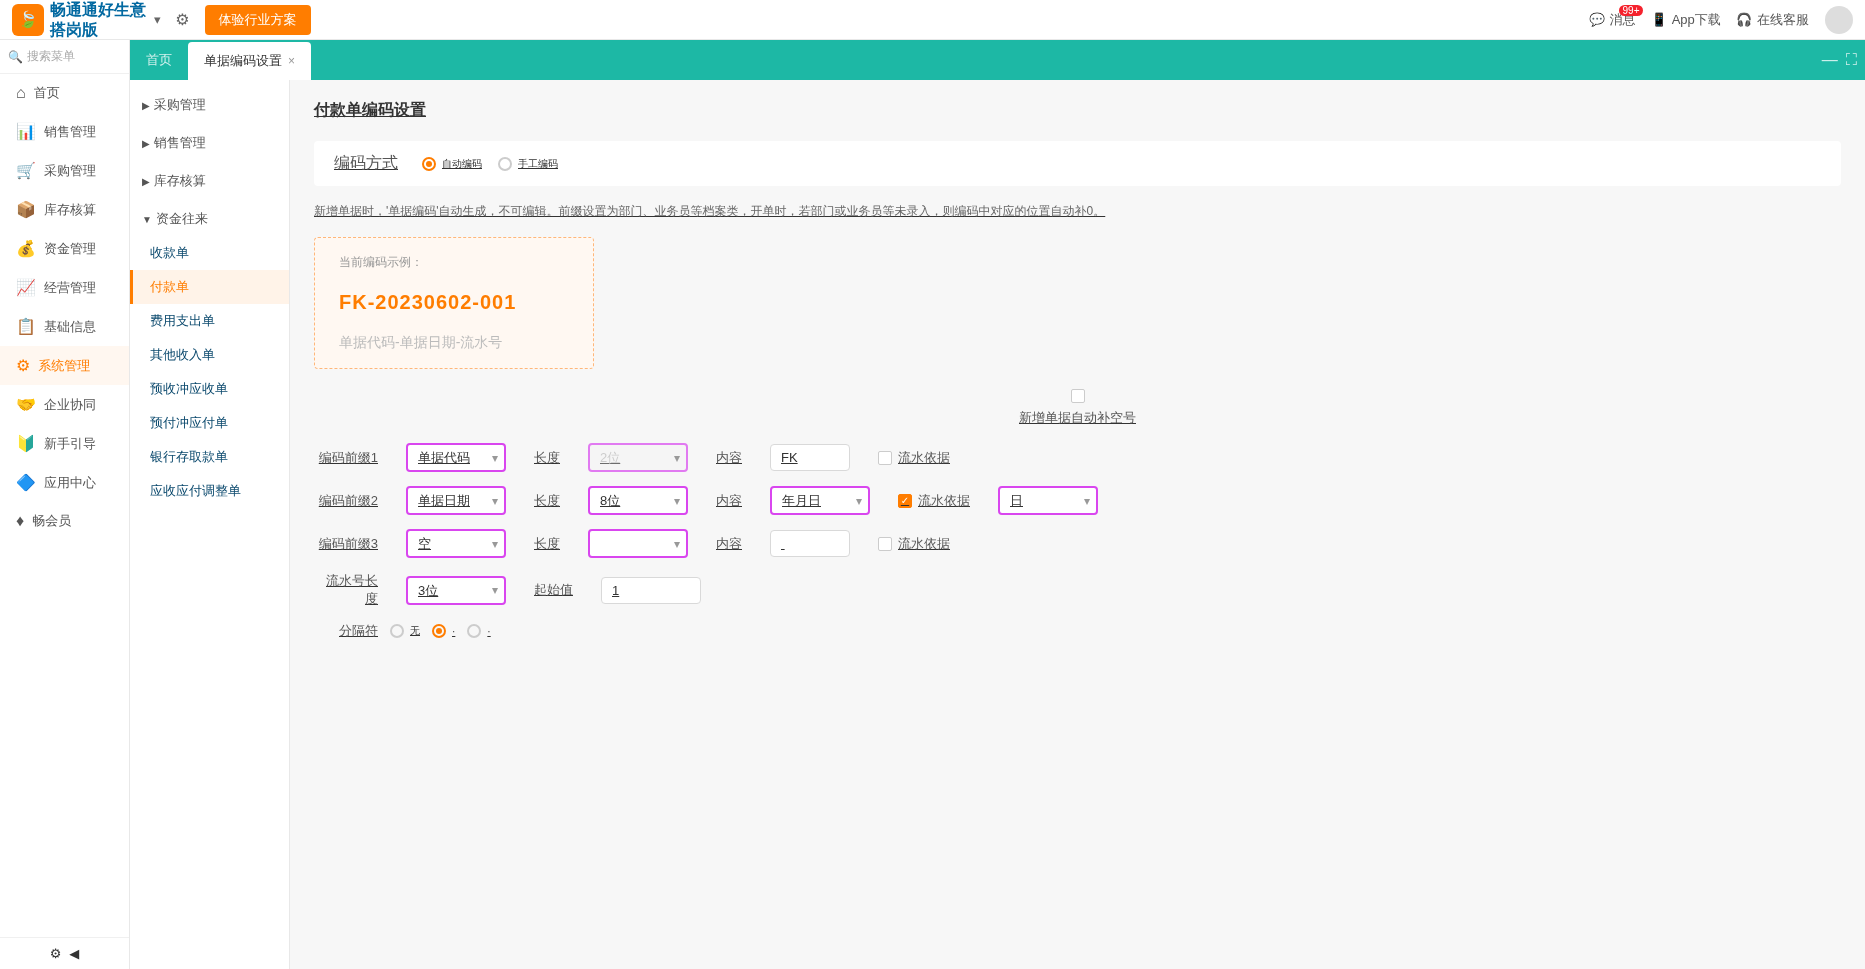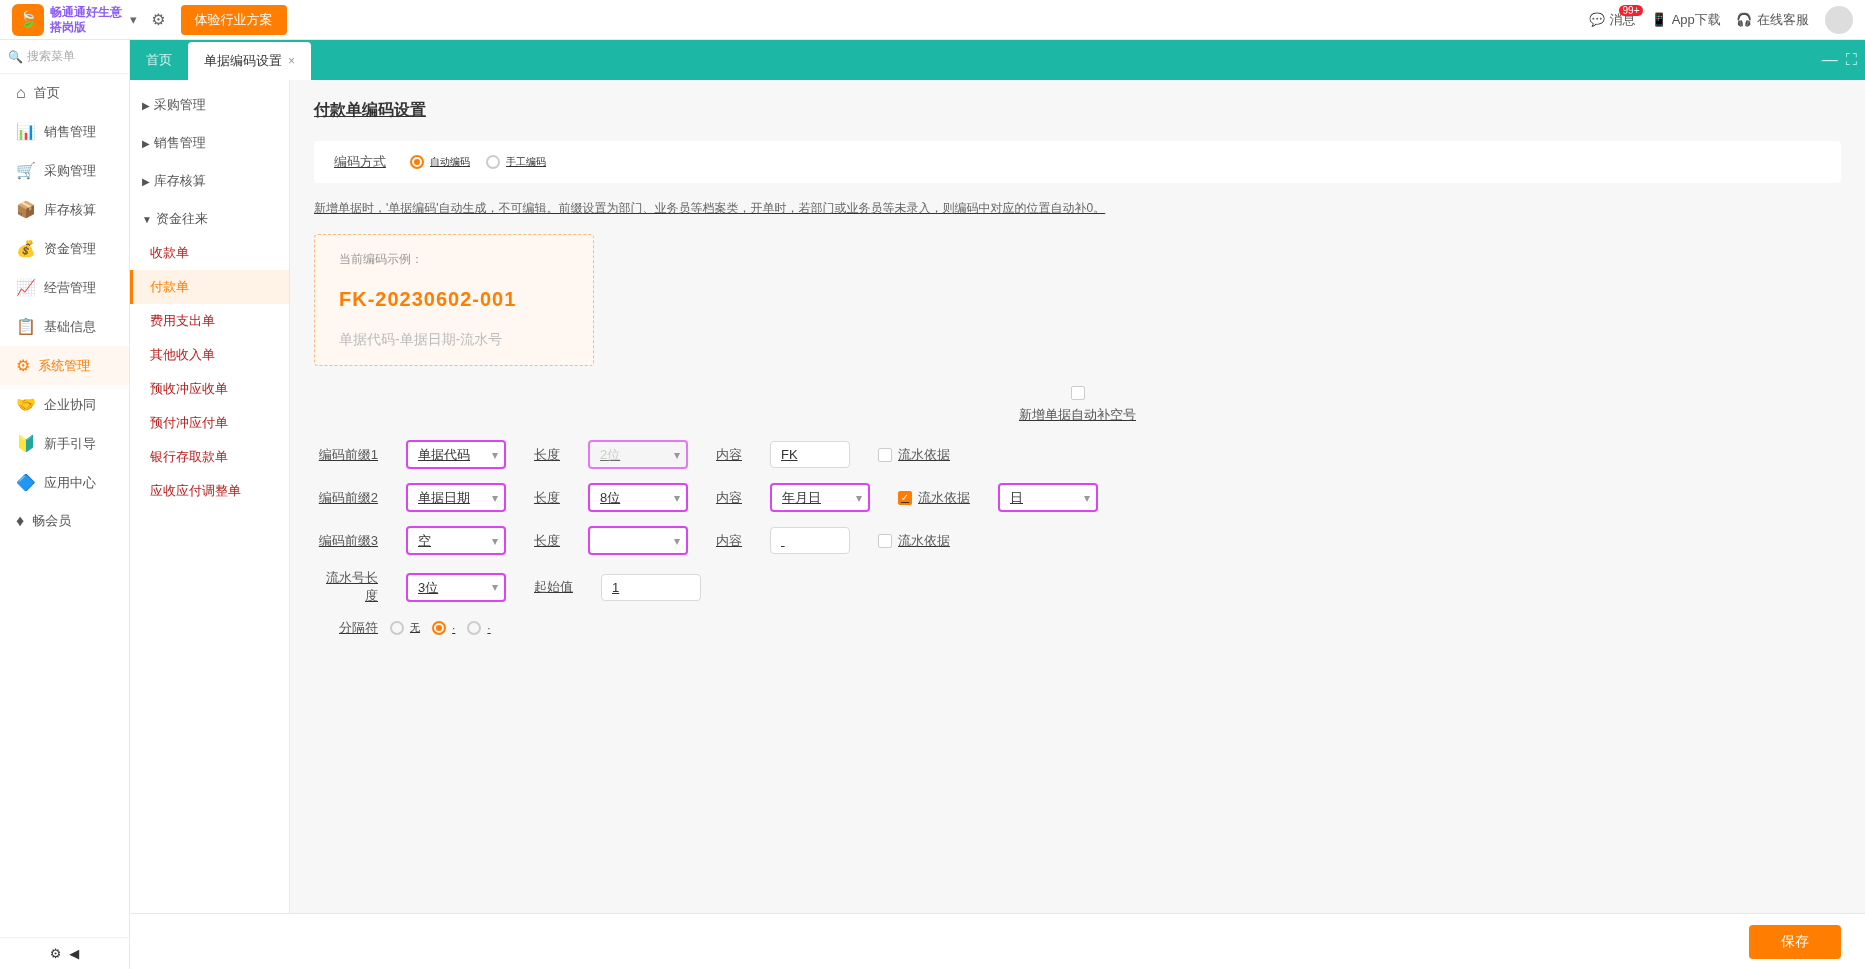--- a/index.html
+++ b/index.html
@@ -2,21 +2,21 @@
 <html><head>
   <meta charset="utf-8">
   <style>
     * { box-sizing: border-box; margin: 0; padding: 0; }
     body { font-family: 'Microsoft YaHei', 'PingFang SC', sans-serif; font-size: 13px; color: #333; background: #f5f5f5; display: flex; flex-direction: column; height: 100vh; overflow: hidden; }
 
     
     .top-bar { height: 40px; background: #fff; border-bottom: 1px solid #e8e8e8; display: flex; align-items: center; padding: 0 12px; gap: 8px; flex-shrink: 0; }
     .top-bar-logo { display: flex; align-items: center; gap: 6px; }
     .logo-icon { width: 32px; height: 32px; background: #ff7d00; border-radius: 6px; display: flex; align-items: center; justify-content: center; color: white; font-size: 16px; }
-    .logo-text { font-size: 12px; color: #8b5cf6; line-height: 1.2; font-weight: bold; }
+    .logo-text { font-size: 16px; color: #0369a1; line-height: 1.2; font-weight: bold; }
     .top-bar-spacer { flex: 1; }
     .top-bar-dropdown { display: flex; align-items: center; gap: 4px; cursor: pointer; color: #666; }
     .settings-btn { width: 28px; height: 28px; border-radius: 50%; display: flex; align-items: center; justify-content: center; color: #666; cursor: pointer; font-size: 16px; }
     .experience-btn { background: #ff7d00; color: white; border: none; padding: 6px 14px; border-radius: 4px; cursor: pointer; font-size: 13px; }
     .top-bar-actions { display: flex; align-items: center; gap: 16px; margin-left: auto; }
     .action-item { display: flex; align-items: center; gap: 4px; color: #555; font-size: 13px; cursor: pointer; position: relative; }
     .badge { background: #f5222d; color: white; border-radius: 10px; font-size: 10px; padding: 0 4px; position: absolute; top: -6px; right: -8px; min-width: 16px; text-align: center; }
     .user-avatar { width: 28px; height: 28px; border-radius: 50%; background: #ddd; }
 
     
@@ -42,31 +42,31 @@
     .tab-bar-controls { display: flex; align-items: center; gap: 8px; padding-right: 8px; }
     .tab-bar-btn { color: rgba(255,255,255,0.8); cursor: pointer; font-size: 16px; }
 
     
     .content-body { display: flex; flex: 1; overflow: hidden; }
 
     
     .sub-nav { width: 160px; background: #fff; border-right: 1px solid #e8e8e8; overflow-y: auto; flex-shrink: 0; padding: 8px 0; }
     .sub-nav-group { margin-bottom: 4px; }
     .sub-nav-header { padding: 8px 12px; font-size: 13px; color: #555; cursor: pointer; display: flex; align-items: center; gap: 4px; }
-    .sub-nav-item { padding: 8px 12px 8px 20px; font-size: 13px; color: #b91c1c; cursor: pointer; }
+    .sub-nav-item { padding: 8px 12px 8px 20px; font-size: 13px; color: #0c4a6e; cursor: pointer; }
     .sub-nav-item.active { color: #ff7d00; background: #fff3e8; border-left: 3px solid #ff7d00; padding-left: 17px; }
     .chevron { font-size: 10px; }
 
     
     .main-panel { flex: 1; overflow-y: auto; padding: 20px 24px; background: #f7f7f7; text-decoration: underline; }
     .panel-title { font-size: 16px; font-weight: bold; color: #333; margin-bottom: 20px; }
 
     
     .encode-section { background: #fff; border-radius: 4px; padding: 12px 20px; margin-bottom: 16px; display: flex; align-items: center; gap: 16px; }
-    .section-label { color: #555; font-size: 13px; margin-right: 8px; }
+    .section-label { color: #555; font-size: 16px; margin-right: 8px; }
     .radio-group { display: flex; align-items: center; gap: 16px; }
     .radio-item { display: flex; align-items: center; gap: 6px; cursor: pointer; font-size: 10px; }
     .radio-circle { width: 14px; height: 14px; border-radius: 50%; border: 2px solid #ccc; display: inline-block; position: relative; }
     .radio-circle.checked { border-color: #ff7d00; }
     .radio-circle.checked::after { content: ''; position: absolute; top: 2px; left: 2px; width: 6px; height: 6px; border-radius: 50%; background: #ff7d00; }
 
     
     .desc-text { font-size: 12px; color: #666; margin-bottom: 16px; line-height: 1.6; }
 
     
@@ -390,17 +390,14 @@
             <span>·</span>
           </label>
           <label class="radio-item">
             <span class="radio-circle"></span>
             <span>·</span>
           </label>
         </div>
       </div>
     </div>
 
-    <div class="bottom-bar">
-      <button class="save-btn">保存</button>
-    </div>
   </div>
 </div>
 
 </body></html>

